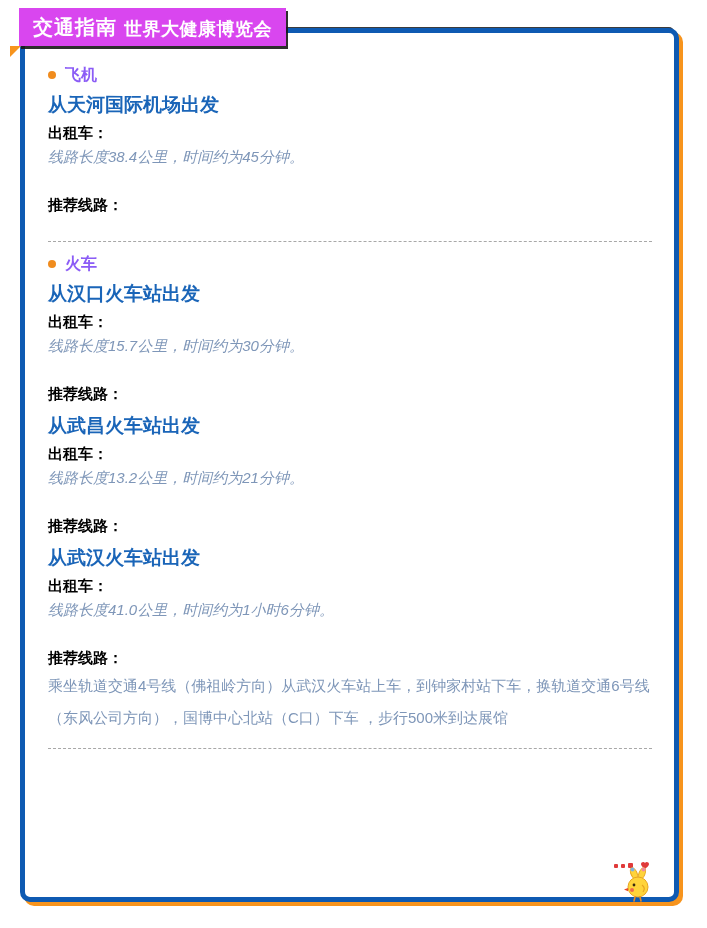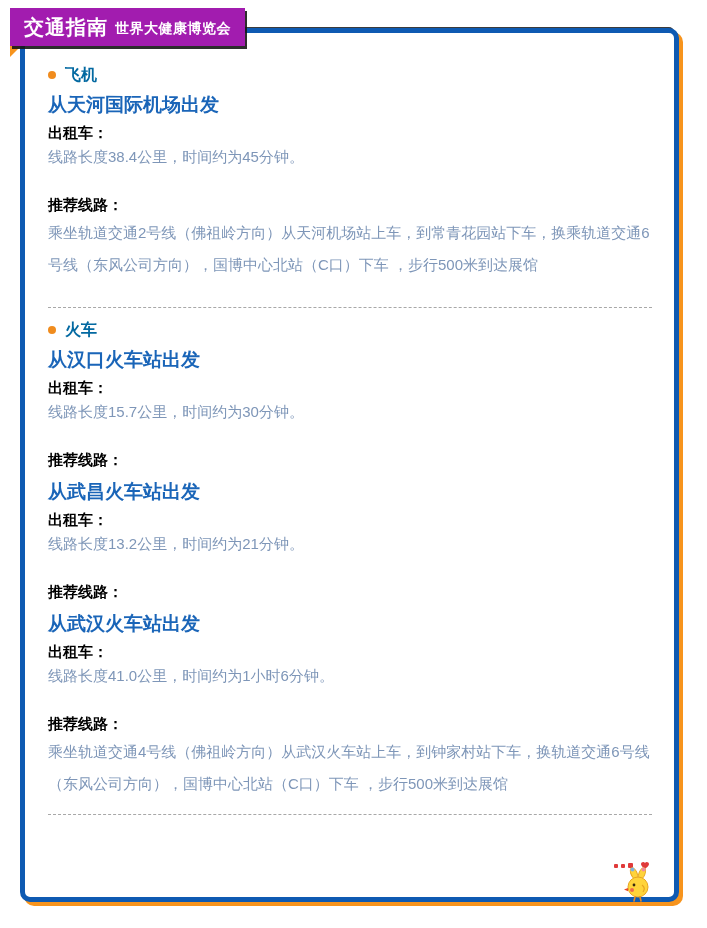--- a/index.html
+++ b/index.html
@@ -2,48 +2,48 @@
 <html><head>
 <meta charset="utf-8">
 <style>
   html,body{margin:0;padding:0;}
   body{
     width:707px;height:928px;position:relative;background:#ffffff;overflow:hidden;
     font-family:"Liberation Sans","DejaVu Sans",sans-serif;
   }
   
   .badge{
-    position:absolute;left:10px;top:8px;height:38px;z-index:3;
-    background:#a21caf;color:#fff;display:flex;align-items:center;
+    position:absolute;left:19px;top:8px;height:38px;z-index:3;
+    background:#d946ef;color:#fff;display:flex;align-items:center;
     padding:0 14px;box-shadow:2px 3px 0 rgba(22,22,22,.9);
   }
   .badge-title{font-size:20px;font-weight:bold;letter-spacing:1px;}
-  .badge-subtitle{font-size:14px;font-weight:bold;margin-left:7px;padding-top:3px;letter-spacing:.5px;}
+  .badge-subtitle{font-size:18px;font-weight:bold;margin-left:7px;padding-top:3px;letter-spacing:.5px;}
   .badge-fold{
     position:absolute;left:10px;top:46px;width:0;height:0;z-index:1;
     border-top:11px solid #f7941d;border-right:11px solid transparent;
   }
   
   .panel{
     position:absolute;left:20px;top:28px;width:659px;height:874px;box-sizing:border-box;
     background:#fff;border:5px solid #0e5ab2;border-radius:10px;
     box-shadow:4px 4px 0 0 #f7941d, 0 -6px 0 -5px #3c3c3c;
   }
   .content{padding:20px 22px 0 23px;}
   .sec-title{
-    margin:12px 0 0;font-size:16px;line-height:20px;font-weight:bold;color:#0369a1;
+    margin:12px 0 0;font-size:16px;line-height:20px;font-weight:bold;color:#8b5cf6;
     padding-left:17px;position:relative;
   }
   .dot{
     position:absolute;left:0;top:6px;width:8px;height:8px;border-radius:50%;background:#f08c1e;
   }
   .sub-heading{margin:10px 0 0;font-size:19px;line-height:20px;font-weight:bold;color:#1a65b8;}
   .label{margin:8px 0 0;font-size:15px;line-height:20px;font-weight:bold;color:#000000;}
   .label.route-label{margin-top:28px;}
-  .value{margin:4px 0 0;font-size:15px;line-height:20px;color:#7e96b8;}
+  .value{margin:4px 0 0;font-size:15px;line-height:20px;color:#7e96b8;font-style:italic;}
   .route{margin:2px 0 0;font-size:15px;line-height:32px;color:#7e96b8;}
   .subsection + .subsection{margin-top:12px;}
   .separator{margin-top:26px;border-top:1px dashed #a8a8a8;height:0;}
   .section:last-child .separator{margin-top:14px;}
   
   .mascot{position:absolute;right:10px;bottom:-8px;width:56px;height:46px;z-index:4;}
 </style>
 </head>
 <body>
 
@@ -56,21 +56,20 @@
 <div class="panel">
   <div class="content">
   <section class="section">
     <h2 class="sec-title"><span class="dot"></span><span>飞机</span></h2>
     <div>
   <div class="subsection">
     <h3 class="sub-heading">从天河国际机场出发</h3>
     <p class="label">出租车：</p>
     <p class="value">线路长度38.4公里，时间约为45分钟。</p>
     <p class="label route-label">推荐线路：</p>
-    <p class="route">乘坐轨道交通2号线（佛祖岭方向）从天河机场站上车，到常青花园站下车，换乘轨道交通6号线（东风公司方向），国博中心北站（C口）下车 ，步行500米到达展馆</p>
   </div>
 </div>
     <div class="separator"></div>
   </section>
 
   <section class="section">
     <h2 class="sec-title"><span class="dot"></span><span>火车</span></h2>
     <div>
   <div class="subsection">
     <h3 class="sub-heading">从汉口火车站出发</h3>

